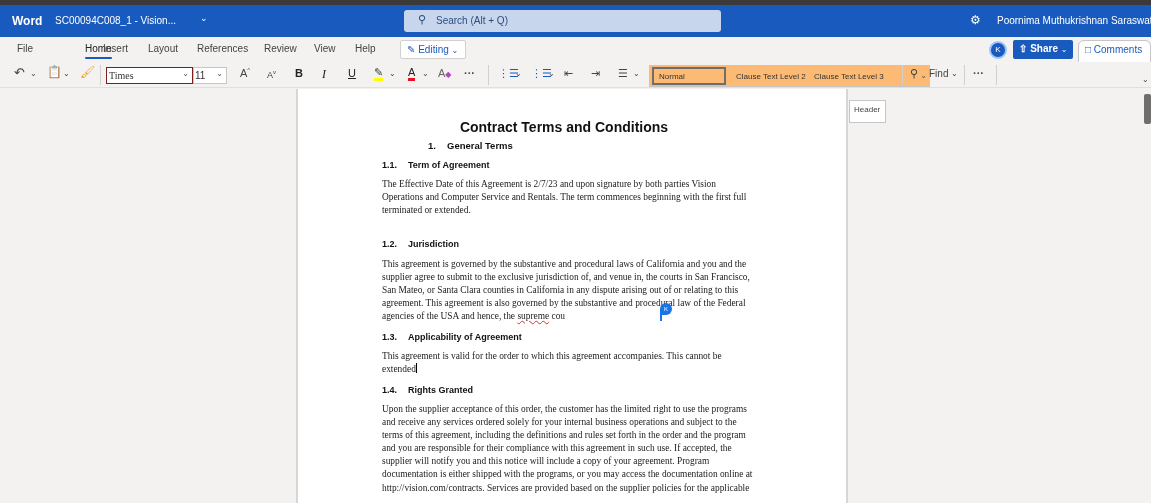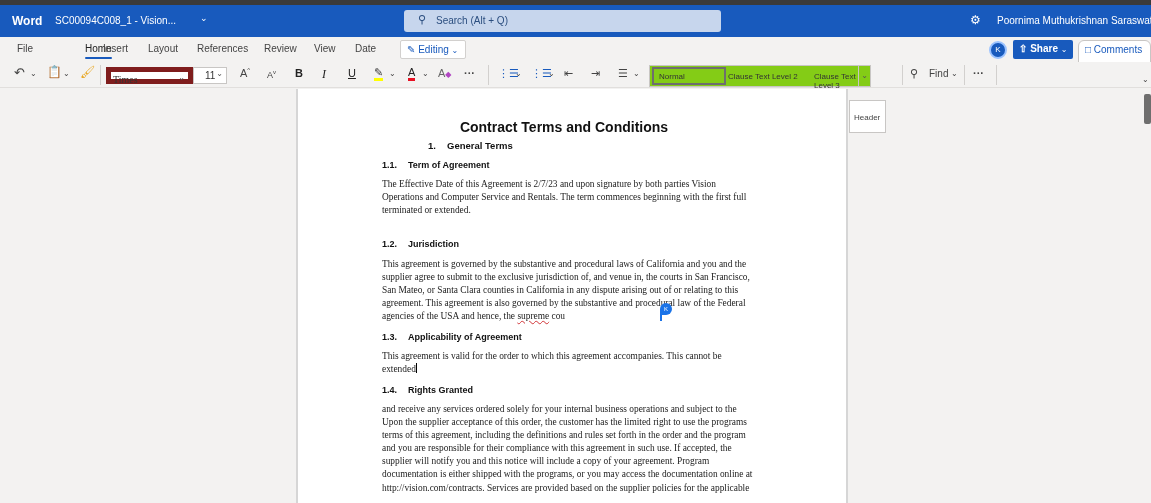--- a/index.html
+++ b/index.html
@@ -21,32 +21,32 @@
   .tab { position: absolute; top: 6px; font-size: 10px; color: #444; }
   .tab.active { color: #222; margin-left: 28px; }
   .tab.active::after { content: ""; position: absolute; left: 0; right: 0; bottom: -5px; height: 2px; background: #185abd; border-radius: 1px; }
   .editing-btn { position: absolute; left: 400px; top: 3px; width: 66px; height: 19px; background: #fff; border: 1px solid #d2d0ce; border-radius: 2px; font-size: 10px; color: #185abd; padding: 3px 0 0 6px; }
   .avatar-k { position: absolute; left: 989px; top: 4px; width: 18px; height: 18px; border-radius: 50%; background: #185abd; border: 2px solid #9cc3ff; color: #fff; font-size: 8px; text-align: center; line-height: 14px; }
   .share-btn { position: absolute; left: 1013px; top: 3px; width: 60px; height: 19px; background: #185abd; color: #fff; font-size: 10px; border-radius: 2px; padding: 3px 0 0 6px; font-weight: bold; }
   .comments-btn { position: absolute; left: 1078px; top: 3px; width: 73px; height: 34px; background: #fff; color: #185abd; border: 1px solid #c8c6c4; font-size: 10px; border-radius: 6px; padding: 3px 0 0 6px; }
 
   .toolbar { position: absolute; left: 0; top: 62px; width: 1151px; height: 26px; background: #f3f2f1; border-bottom: 1px solid #e1dfdd; }
   .tb { position: absolute; top: 5px; font-size: 11px; color: #444; }
-  .font-box { position: absolute; left: 106px; top: 5px; width: 87px; height: 17px; background: #fff; border: 5px solid #7f1d1d; font-family: "Liberation Serif", serif; font-size: 10px; padding: 2px 3px 0 2px; color: #333; }
-  .size-box { position: absolute; left: 193px; top: 5px; width: 34px; height: 17px; background: #fff; border: 1px solid #c8c6c4; font-size: 10px; padding: 2px 0 0 11px; color: #333; }
+  .font-box { position: absolute; left: 106px; top: 5px; width: 87px; height: 17px; background: #fff; border: 1px solid #7f1d1d; font-family: "Liberation Serif", serif; font-size: 10px; padding: 2px 3px 0 2px; color: #333; }
+  .size-box { position: absolute; left: 193px; top: 5px; width: 34px; height: 17px; background: #fff; border: 1px solid #c8c6c4; font-size: 10px; padding: 2px 0 0 1px; color: #333; }
   .chev { position: absolute; right: 3px; top: 1px; font-size: 8px; color: #555; }
   .sep { position: absolute; top: 3px; width: 1px; height: 20px; background: #d2d0ce; }
-  .styles { position: absolute; left: 649px; top: 3px; width: 222px; height: 22px; background: #84cc16; border: 1px solid #c8c6c4; }
+  .styles { position: absolute; left: 649px; top: 3px; width: 281px; height: 22px; background: #fdba74; border: 1px solid #c8c6c4; }
   .style-normal { position: absolute; left: 2px; top: 1px; width: 74px; height: 18px; border: 2px solid #6e6e6e; font-size: 8px; padding: 3px 0 0 5px; color: #333; }
   .style-item { position: absolute; top: 6px; font-size: 8px; color: #333; }
   .styles-chev { position: absolute; right: 0; top: 0; width: 12px; height: 20px; border-left: 1px solid #c8c6c4; font-size: 8px; text-align: center; line-height: 20px; color: #555; }
 
   .canvas { position: absolute; left: 0; top: 89px; width: 1151px; height: 414px; background: #f3f2f1; }
   .page { position: absolute; left: 296px; top: 0; width: 552px; height: 414px; background: #fff; border-left: 2px solid #d6d6d6; border-right: 2px solid #d6d6d6; }
-  .header-tag { position: absolute; left: 849px; top: 11px; width: 37px; height: 33px; background: #fff; border: 1px solid #c8c6c4; font-size: 8px; color: #444; padding: 12px 0 0 4px; }
+  .header-tag { position: absolute; left: 849px; top: 11px; width: 37px; height: 23px; background: #fff; border: 1px solid #c8c6c4; font-size: 8px; color: #444; padding: 4px 0 0 4px; }
   .scrollthumb { position: absolute; left: 1144px; top: 5px; width: 7px; height: 30px; background: #6e6e6e; border-radius: 2px; }
 
   .doc { position: absolute; left: 84px; top: 0; width: 400px; }
   .doc-title { position: absolute; left: 0; top: 30px; width: 364px; text-align: center; font-size: 14px; font-weight: bold; color: #111; }
   .h1 { position: absolute; font-size: 9.5px; font-weight: bold; color: #111; margin-left: 46px; }
   .h1 .num { display: inline-block; width: 19px; }
   .h2 { position: absolute; font-size: 9px; font-weight: bold; color: #111; }
   .h2 .num { display: inline-block; width: 26px; }
   .para { position: absolute; font-family: "Liberation Serif", serif; font-size: 9.4px; line-height: 13.1px; color: #222; width: 395px; }
   .para .line { display: block; white-space: nowrap; }
@@ -73,21 +73,21 @@
 </div>
 
 <div class="tabsbar">
   <span class="tab" style="left:17px">File</span>
   <span class="tab active" style="left:57px">Home</span>
   <span class="tab" style="left:103px">Insert</span>
   <span class="tab" style="left:148px">Layout</span>
   <span class="tab" style="left:197px">References</span>
   <span class="tab" style="left:264px">Review</span>
   <span class="tab" style="left:314px">View</span>
-  <span class="tab" style="left:355px">Date</span>
+  <span class="tab" style="left:355px">Help</span>
 
   <div class="editing-btn">
     <span>✎</span>
     <span>Editing</span>
     <span style="font-size:8px">⌄</span>
   </div>
 
   <div class="avatar-k">K</div>
   <div class="share-btn">
     <span>⇧</span>
@@ -133,21 +133,21 @@
   <span class="tb" style="left:515px;font-size:8px;top:7px">⌄</span>
   <span class="tb" style="left:531px;color:#185abd">⋮☰</span>
   <span class="tb" style="left:548px;font-size:8px;top:7px">⌄</span>
   <span class="tb" style="left:564px">⇤</span>
   <span class="tb" style="left:591px">⇥</span>
   <span class="tb" style="left:618px">☰</span>
   <span class="tb" style="left:633px;font-size:8px;top:7px">⌄</span>
 
   <div class="styles">
     <div class="style-normal">Normal</div>
-    <span class="style-item" style="left:78px">Clause Text Level 2</span>
+    <span class="style-item" style="left:86px">Clause Text Level 2</span>
     <span class="style-item" style="left:164px">Clause Text Level 3</span>
     <span class="styles-chev">⌄</span>
   </div>
 
   <div class="sep" style="left:902px"></div>
   <span class="tb" style="left:910px">⚲</span>
   <span class="tb" style="left:929px;font-size:10px;top:6px">Find</span>
   <span class="tb" style="left:951px;font-size:8px;top:7px">⌄</span>
   <div class="sep" style="left:964px"></div>
   <span class="tb" style="left:973px;font-weight:bold">···</span>
@@ -191,22 +191,22 @@
       </div>
       <div class="para" style="top:261px">
         <span class="line">This agreement is valid for the order to which this agreement accompanies. This cannot be</span>
         <span class="line"><span>extended</span><span class="caret"></span></span>
       </div>
 
       <div class="h2" style="top:296px">
         <span class="num">1.4.</span><span>Rights Granted</span>
       </div>
       <div class="para" style="top:314px">
+        <span class="line">Upon the supplier acceptance of this order, the customer has the limited right to use the programs</span>
         <span class="line">and receive any services ordered solely for your internal business operations and subject to the</span>
-        <span class="line">Upon the supplier acceptance of this order, the customer has the limited right to use the programs</span>
         <span class="line">terms of this agreement, including the definitions and rules set forth in the order and the program</span>
         <span class="line">and you are responsible for their compliance with this agreement in such use. If accepted, the</span>
         <span class="line">supplier will notify you and this notice will include a copy of your agreement. Program</span>
         <span class="line">documentation is either shipped with the programs, or you may access the documentation online at</span>
         <span class="line">http://vision.com/contracts. Services are provided based on the supplier policies for the applicable</span>
       </div>
     </div>
   </div>
   <div class="header-tag">Header</div>
   <div class="scrollthumb"></div>

